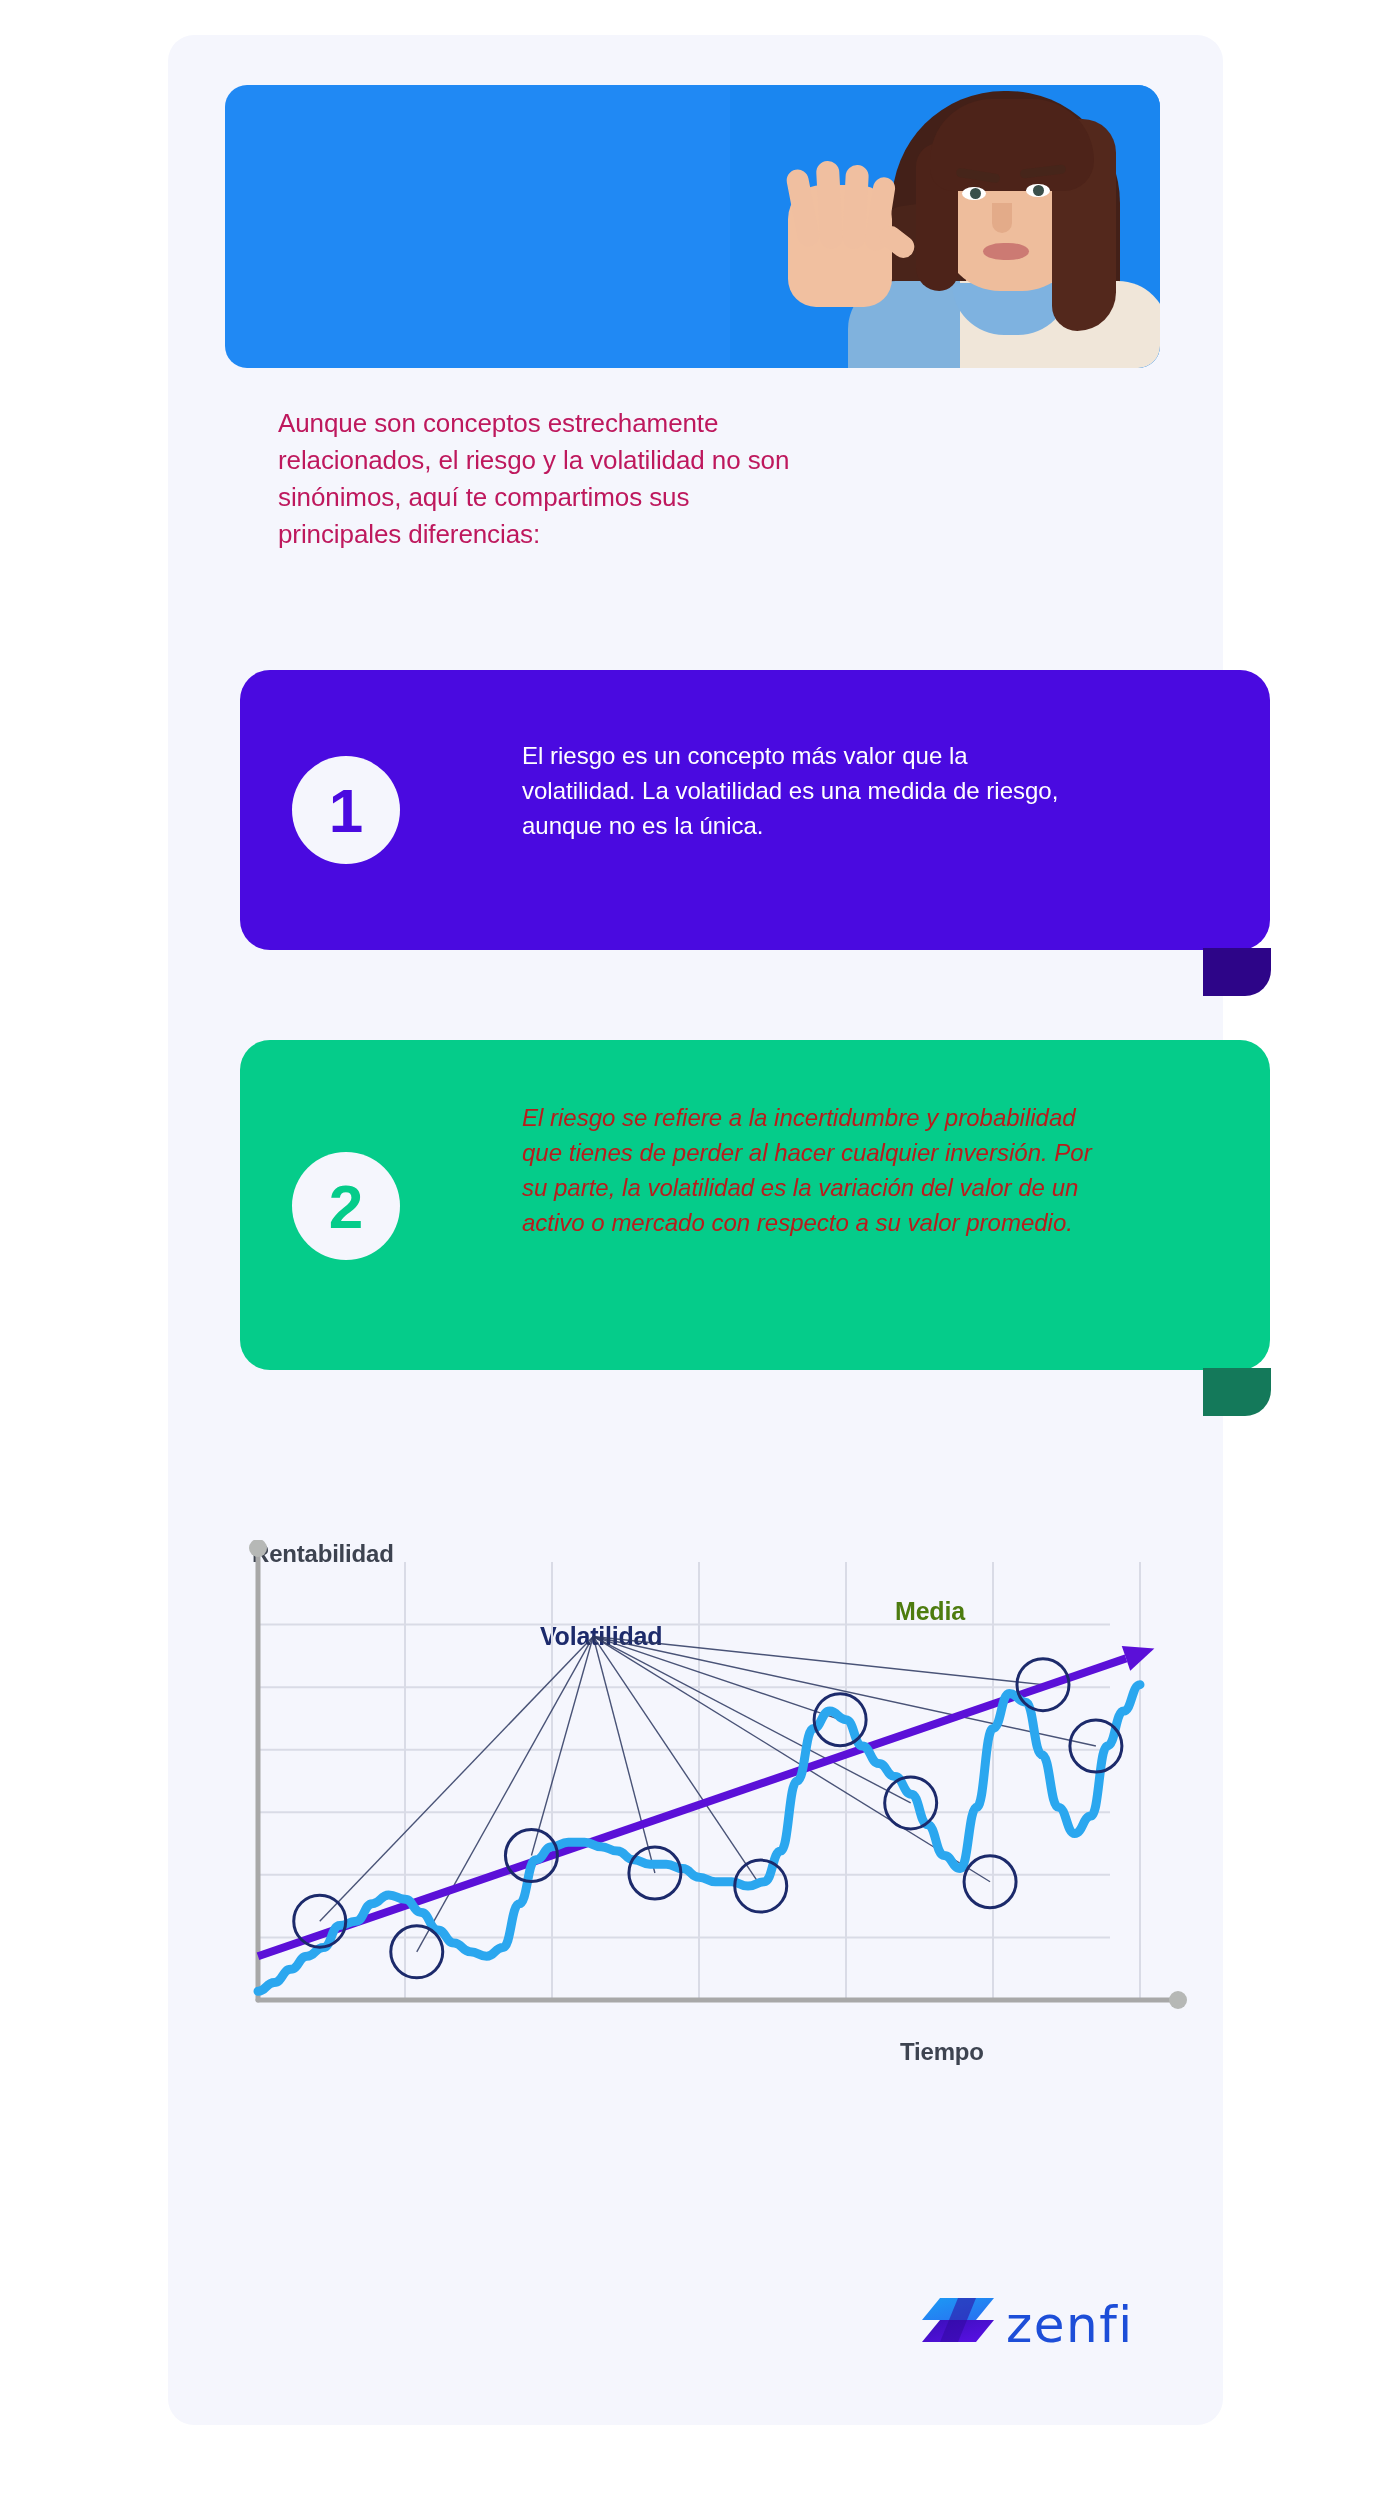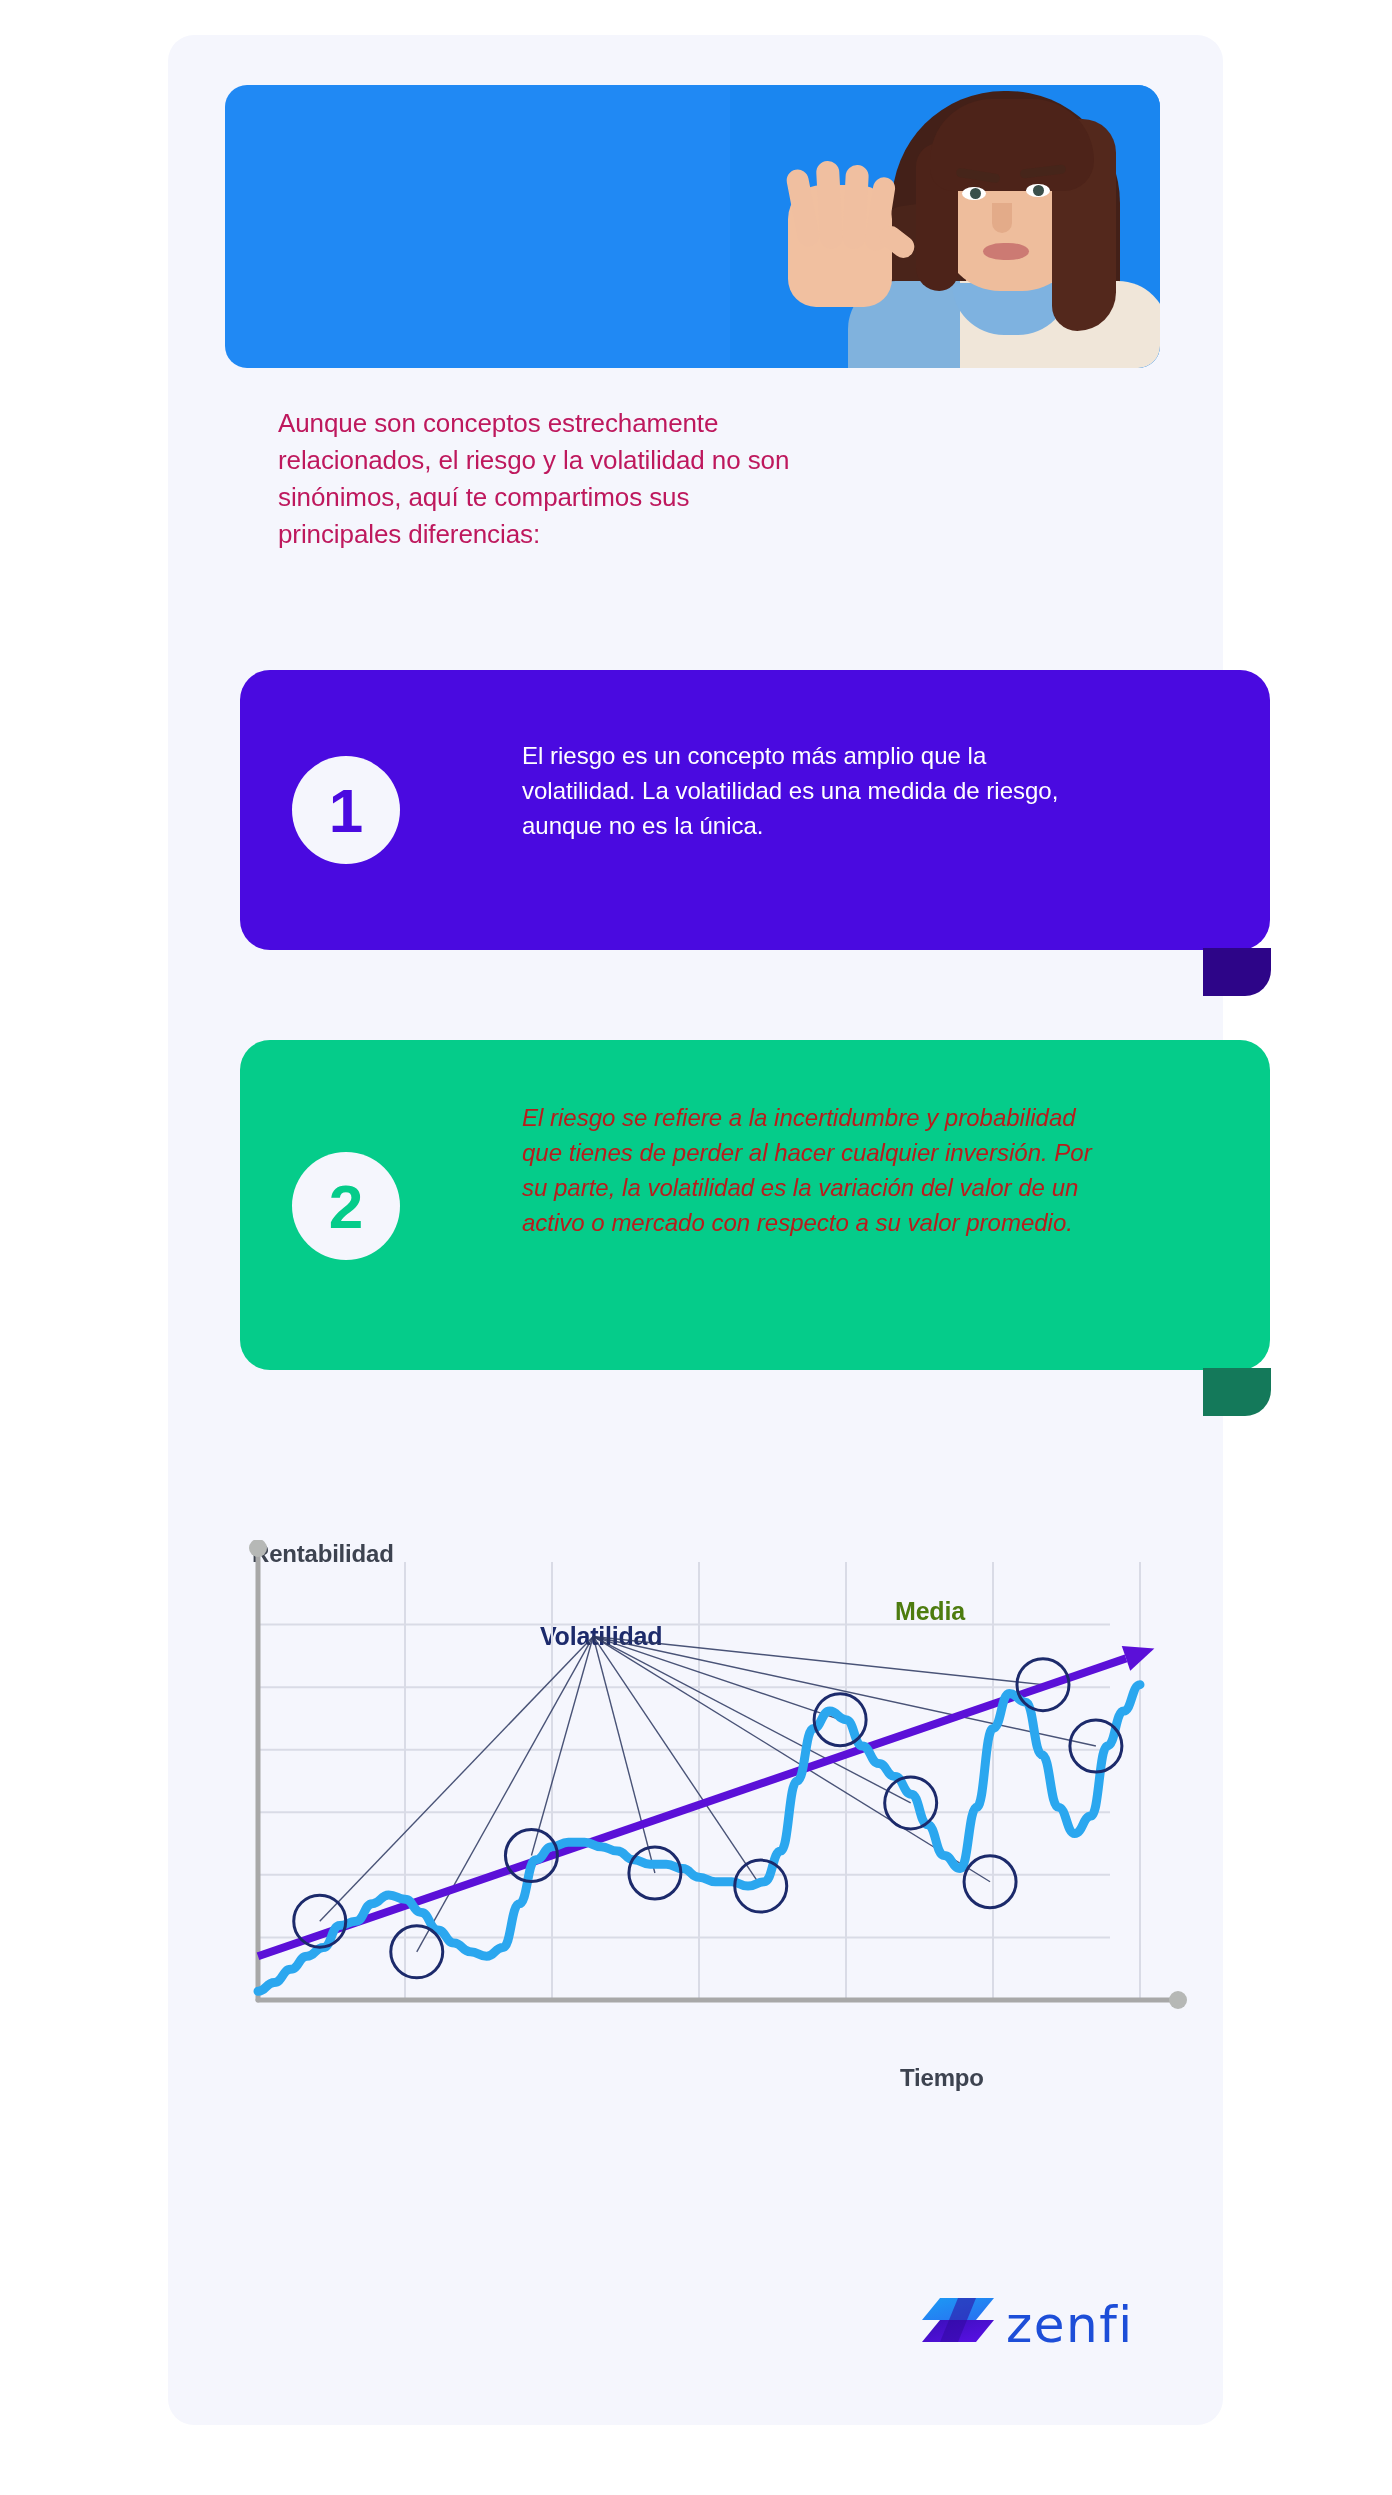--- a/index.html
+++ b/index.html
@@ -276,21 +276,21 @@
     left: 12px;
     top: 0px;
     color: #3d4350;
     font-size: 24px;
     font-weight: 700;
     letter-spacing: -0.2px;
   }
   .chart-xlabel {
     position: absolute;
     left: 660px;
-    top: 524px;
+    top: 498px;
     color: #3d4350;
     font-size: 24px;
     font-weight: 700;
     letter-spacing: -0.2px;
   }
   .chart-vol-label {
     position: absolute;
     left: 300px;
     top: 82px;
     color: #1c2a6b;
@@ -361,21 +361,21 @@
     <div class="ph-finger f5"></div>
   </div>
 </div>
 
 <div class="intro">Aunque son conceptos estrechamente relacionados, el riesgo y la volatilidad no son sinónimos, aquí te compartimos sus principales diferencias:</div>
 
 <div class="num-card" id="card-1">
   <div class="tail"></div>
   <div class="num-badge">1</div>
 </div>
-<div class="card-text-1">El riesgo es un concepto más amplio que la volatilidad. La volatilidad es una medida de riesgo, aunque no es la única.</div>
+<div class="card-text-1">El riesgo es un concepto más valor que la volatilidad. La volatilidad es una medida de riesgo, aunque no es la única.</div>
 
 <div class="num-card" id="card-2">
   <div class="tail"></div>
   <div class="num-badge">2</div>
 </div>
 <div class="card-text-2">El riesgo se refiere a la incertidumbre y probabilidad que tienes de perder al hacer cualquier inversión. Por su parte, la volatilidad es la variación del valor de un activo o mercado con respecto a su valor promedio.</div>
 
 <div class="chart-wrap">
   <div class="chart-ylabel">Rentabilidad</div>
   <div class="chart-xlabel">Tiempo</div>

